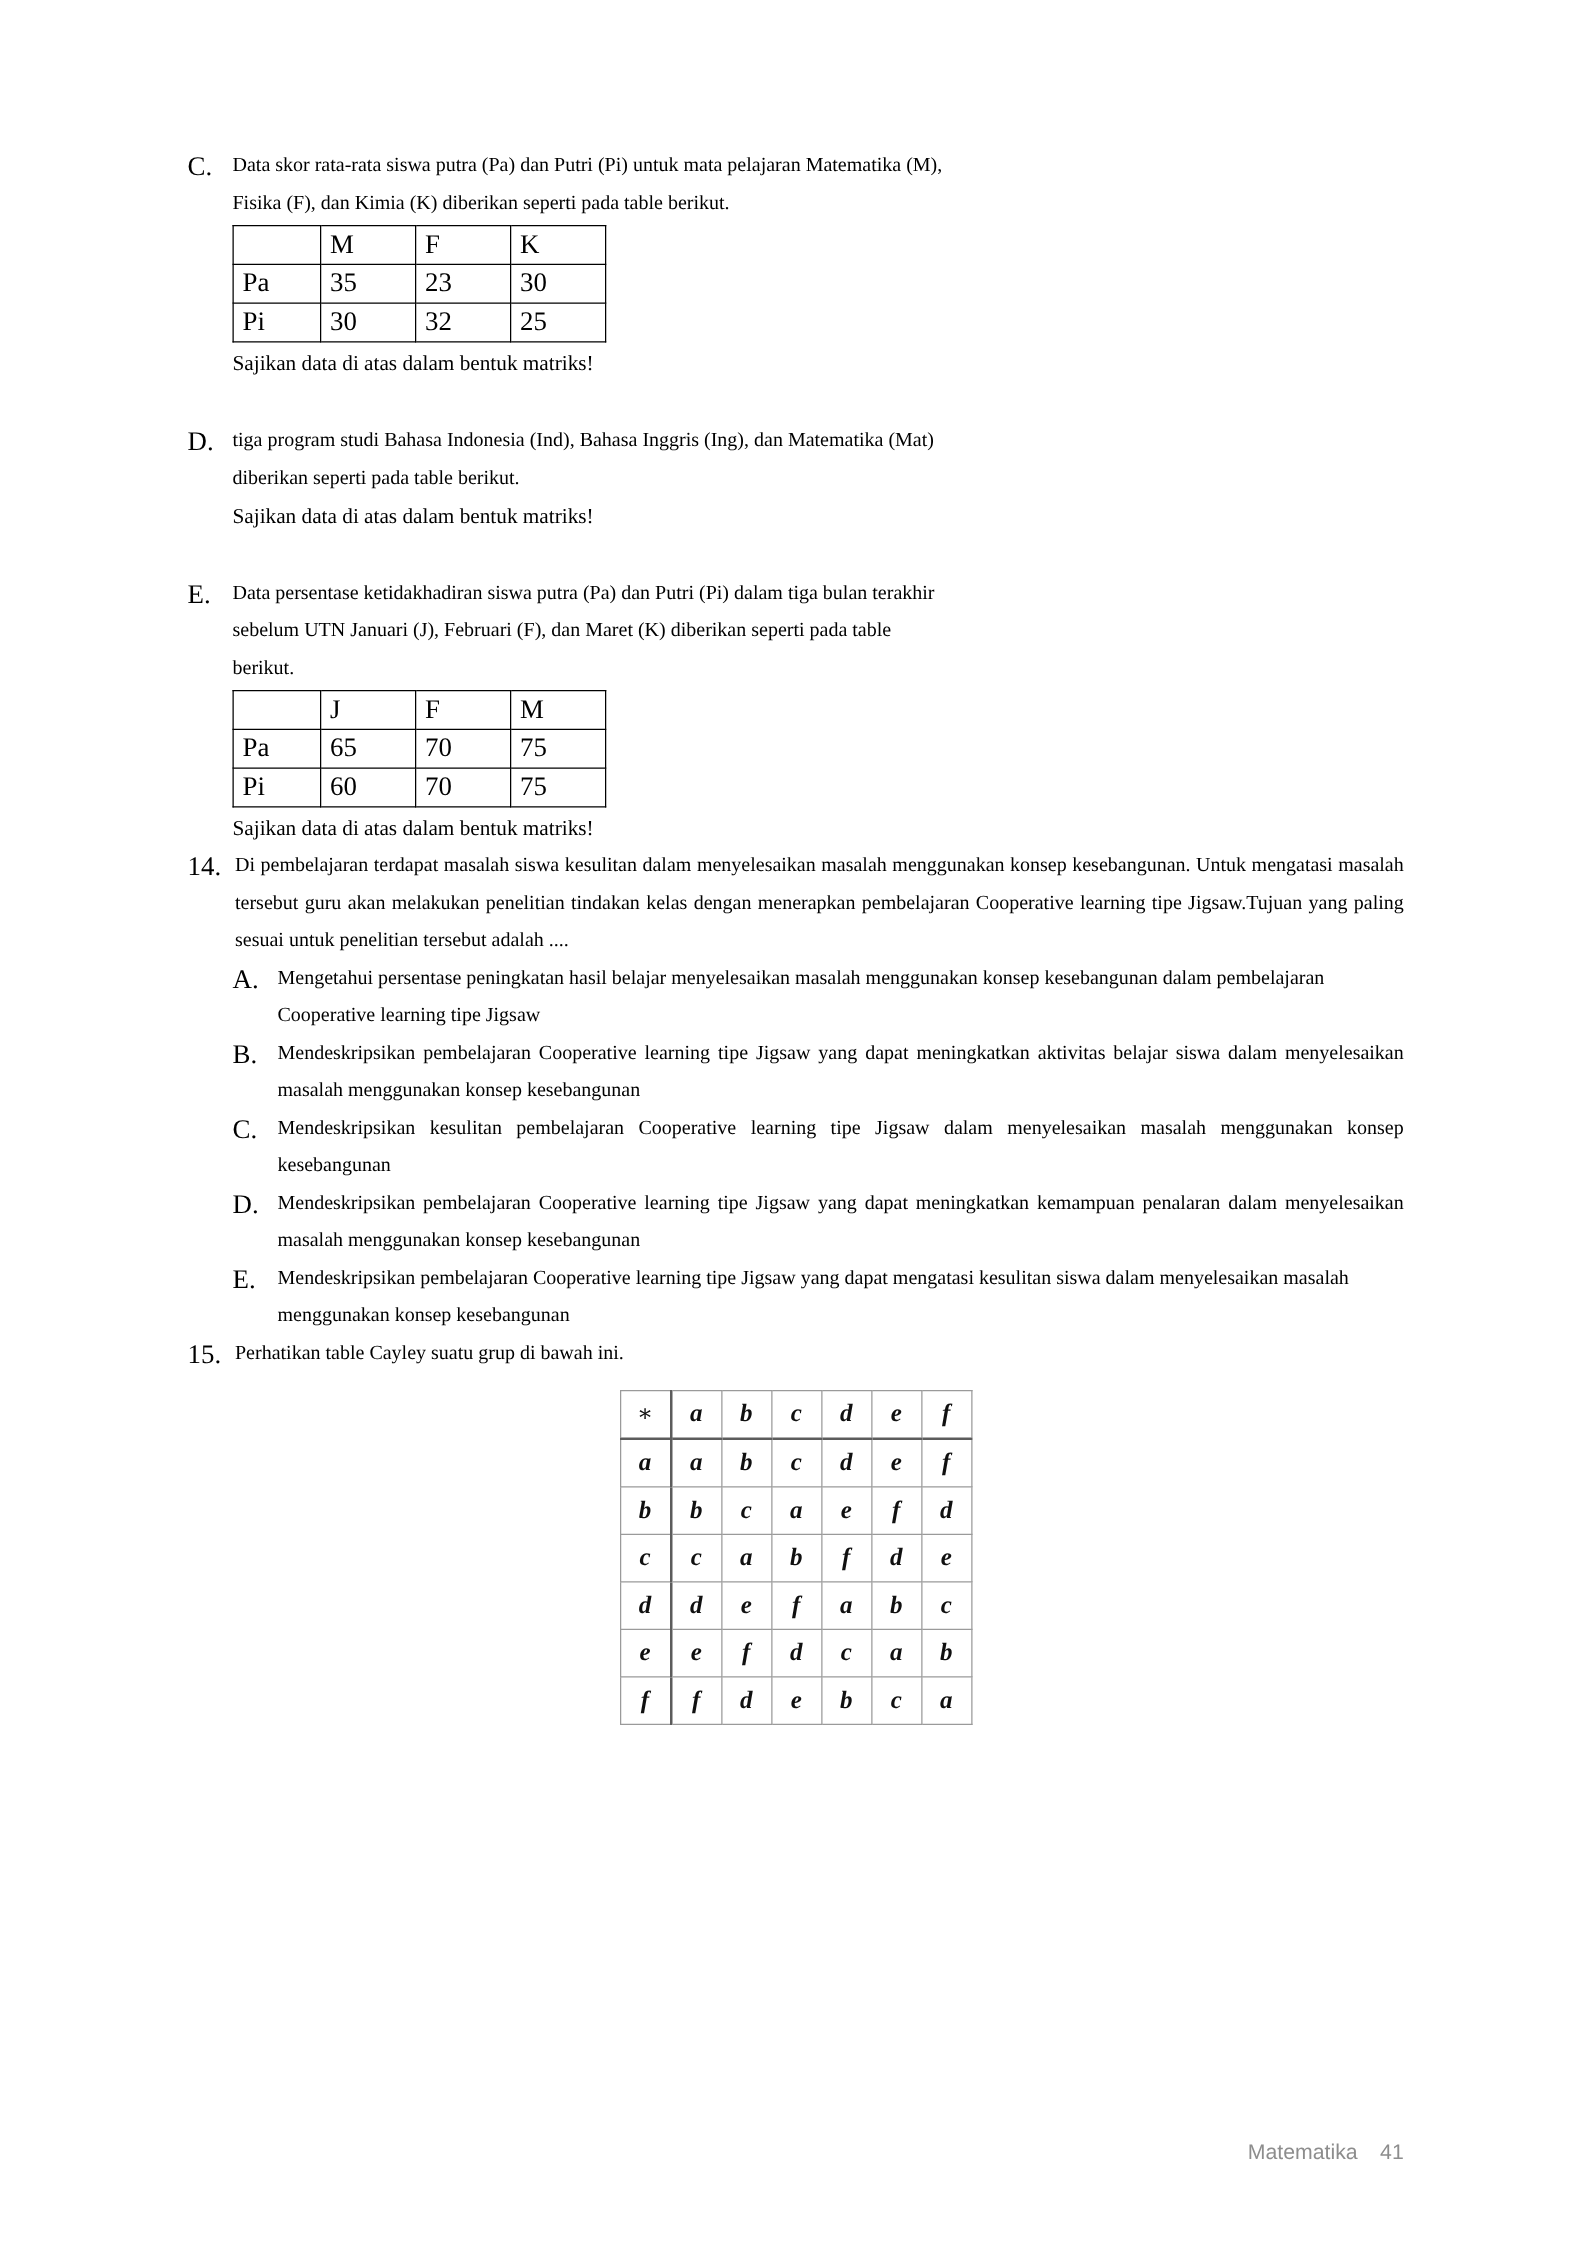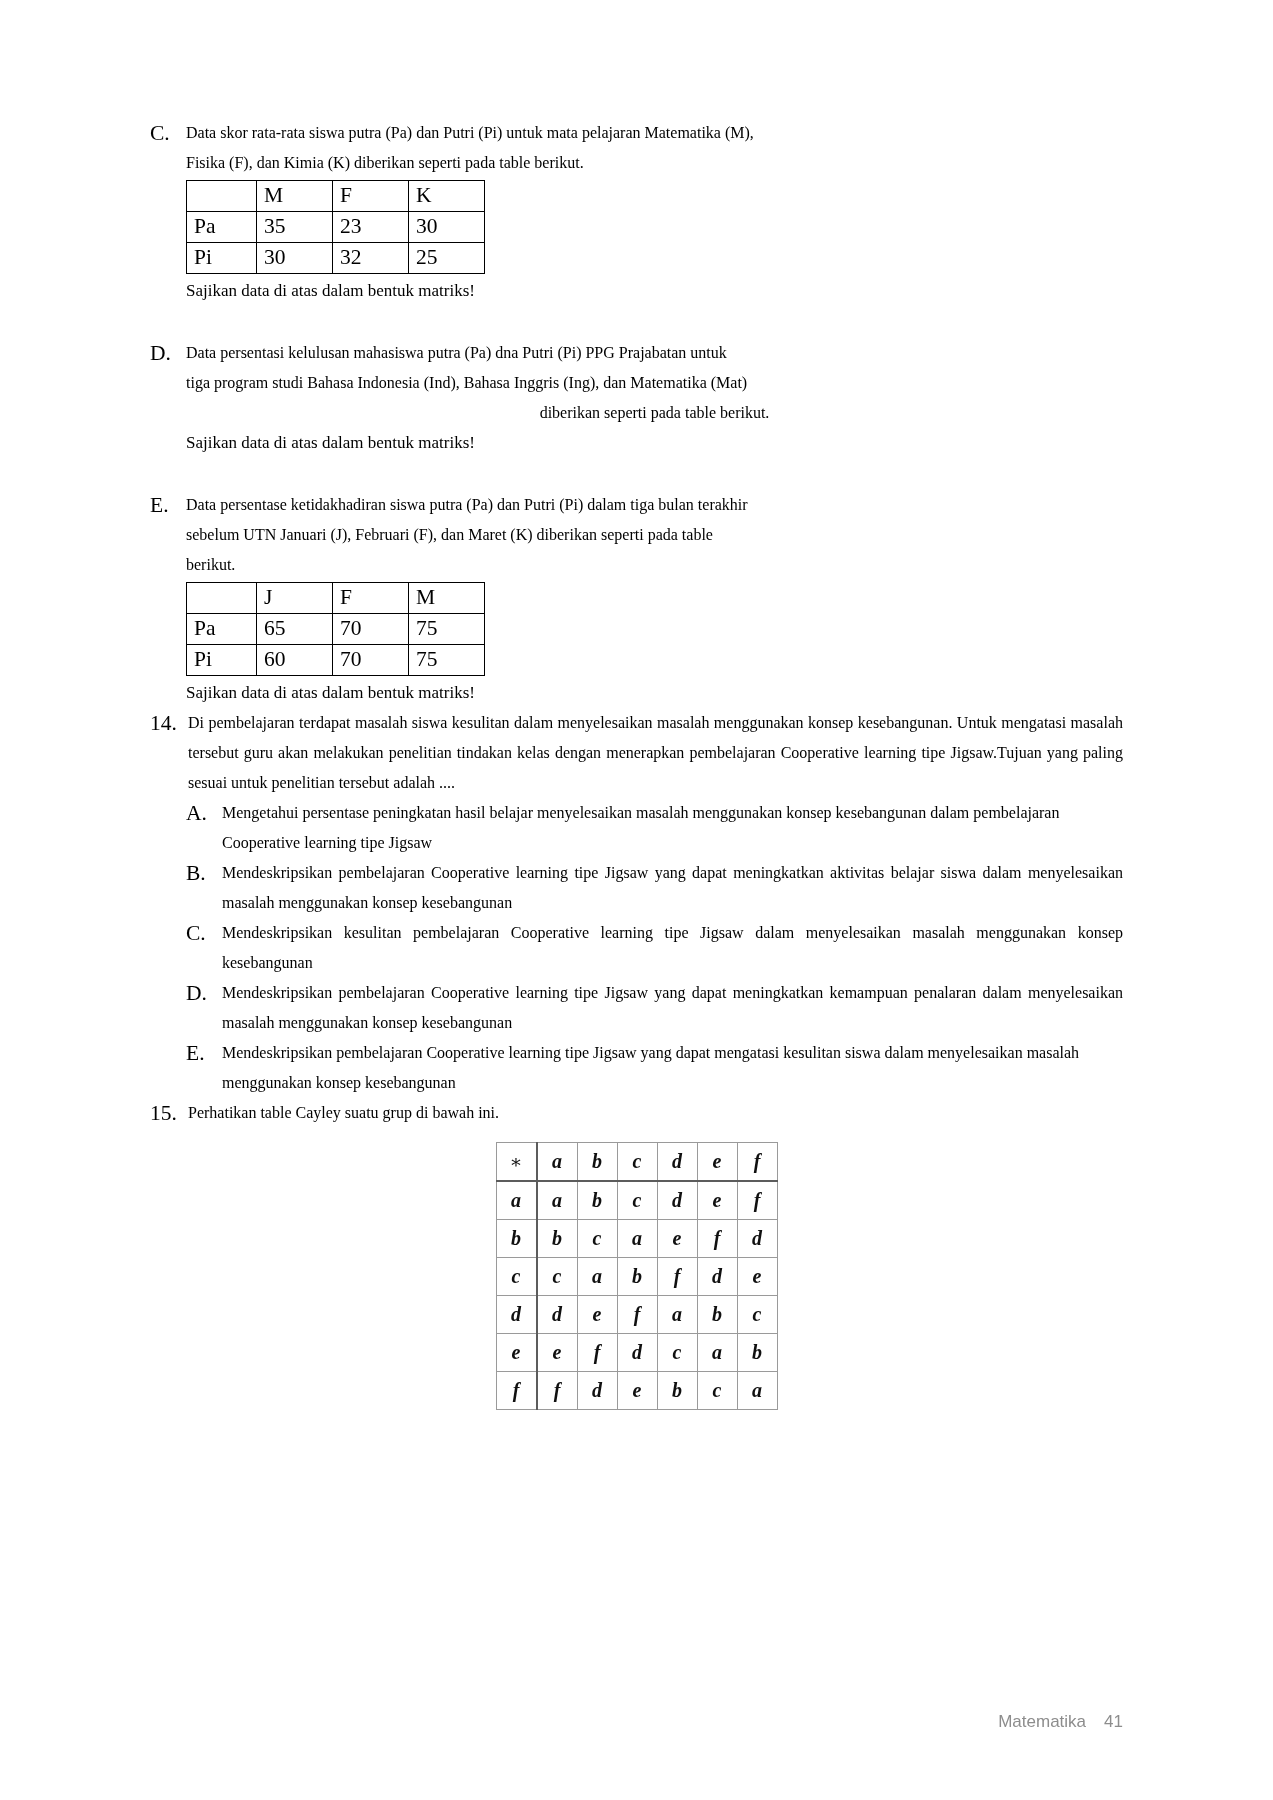--- a/index.html
+++ b/index.html
@@ -172,23 +172,22 @@
         </tr>
       </tbody>
         </table>
       <div class="indent-line">Sajikan data di atas dalam bentuk matriks!</div>
     </div>
 
     <div class="sub-block">
       <div class="item">
         <div class="item-marker">D.</div>
         <div class="item-body">
-          <div>Data persentasi kelulusan mahasiswa putra (Pa) dna Putri (Pi) PPG Prajabatan untuk</div>
           <div>tiga program studi Bahasa Indonesia (Ind), Bahasa Inggris (Ing), dan Matematika (Mat)</div>
-          <div class="nojust" style="text-align:center">diberikan seperti pada table berikut.</div>
+          <div class="nojust" style="text-align:left">diberikan seperti pada table berikut.</div>
         </div>
       </div>
       <div class="indent-line">Sajikan data di atas dalam bentuk matriks!</div>
     </div>
 
     <div class="sub-block">
       <div class="item">
         <div class="item-marker">E.</div>
         <div class="item-body">
           <div>Data persentase ketidakhadiran siswa putra (Pa) dan Putri (Pi) dalam tiga bulan terakhir</div>

